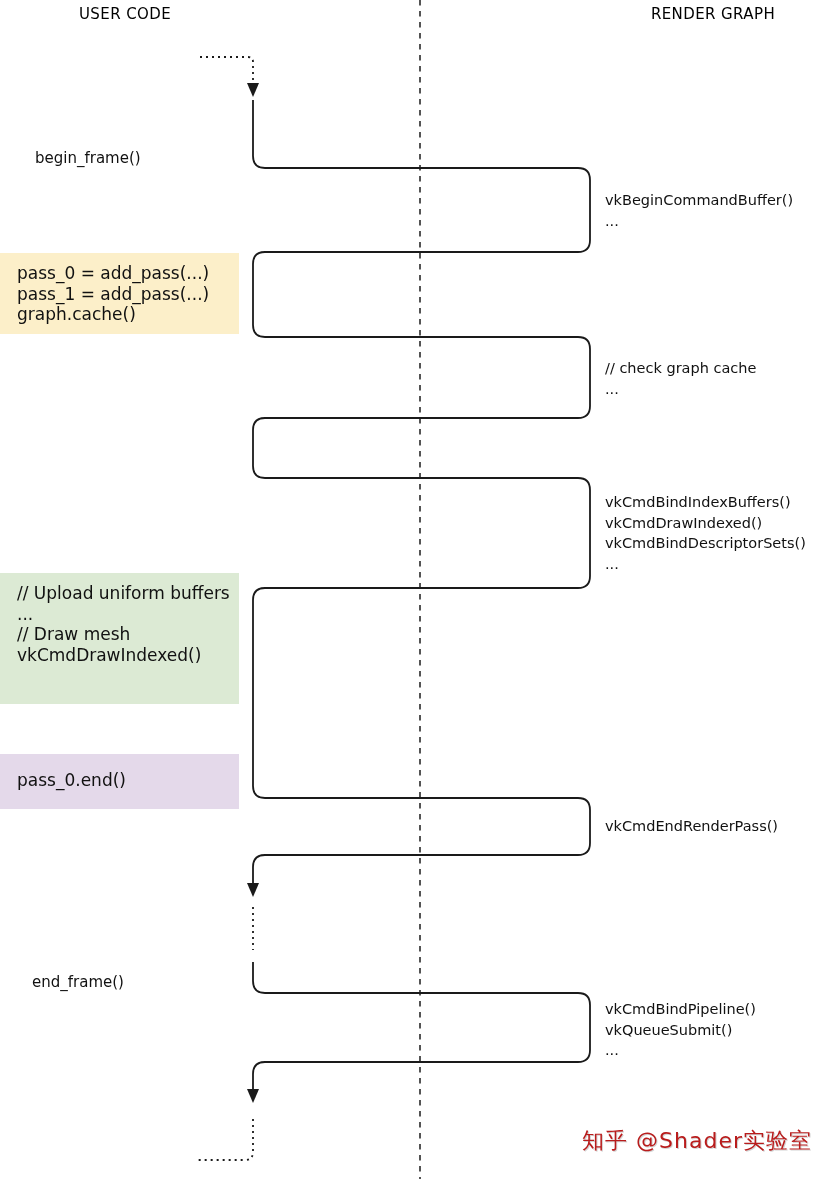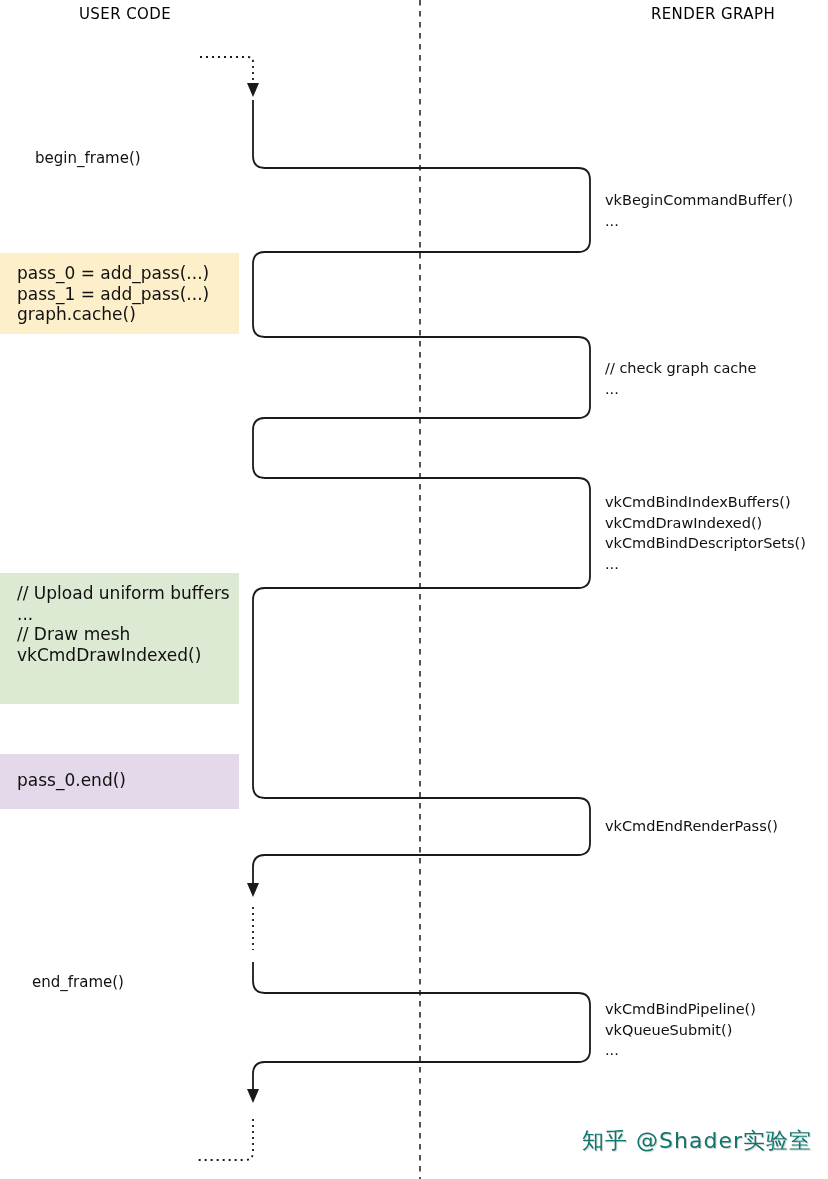--- a/index.html
+++ b/index.html
@@ -29,21 +29,21 @@
   }
   .block div{white-space:nowrap;}
   .rtext{
     position:absolute;left:605px;
     font-size:14.5px;line-height:20.5px;color:#111;
   }
   .rtext div{white-space:nowrap;}
   .watermark{
     position:absolute;right:16px;top:1126px;
     font-size:22px;letter-spacing:1px;white-space:nowrap;
-    color:#0f766e;
+    color:#b91c1c;
     text-shadow:1px 1px 0 #d4d4d4, -1px -1px 0 #ffffff;
   }
 </style>
 </head>
 <body>
 
 <div id="canvas">
 
   <svg class="lines" viewBox="0 0 828 1179">
 

